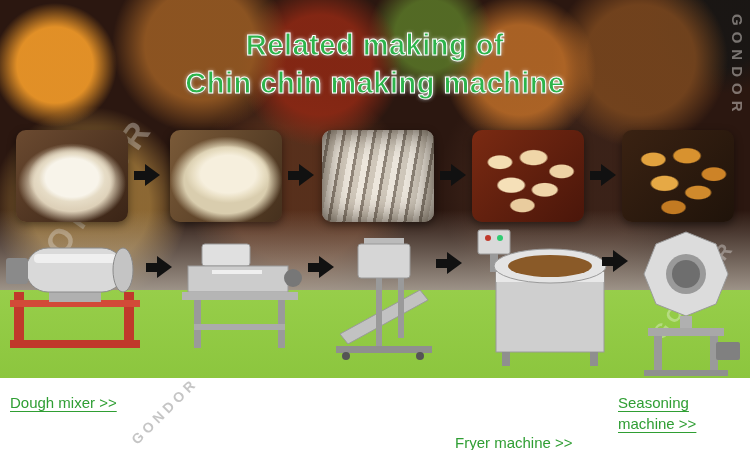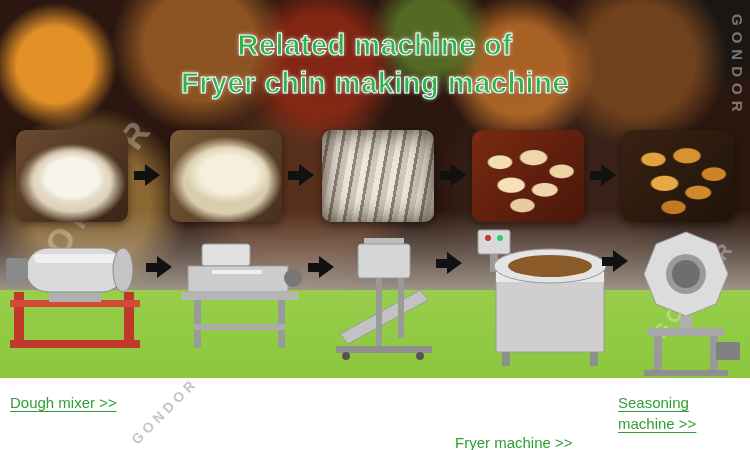--- a/index.html
+++ b/index.html
@@ -102,22 +102,22 @@
 
   <div class="bg-collage"></div>
   <div class="green-band"></div>
 
   <span class="wm wm-diag-big">GONDOR</span>
   <span class="wm wm-right-vert">GONDOR</span>
   <span class="wm wm-bottom-left">GONDOR</span>
   <span class="wm wm-right-mid">GONDOR</span>
 
   <div class="title">
-    <div>Related machine of</div>
-    <div>Fryer chin making machine</div>
+    <div>Related making of</div>
+    <div>Chin chin making machine</div>
   </div>
 
   <div class="photo photo-flour"></div>
   <div class="arrow fa1">
       <span class="tail"></span>
       <span class="head"></span>
     </div>
   <div class="photo photo-sheet"></div>
   <div class="arrow fa2">
       <span class="tail"></span>

